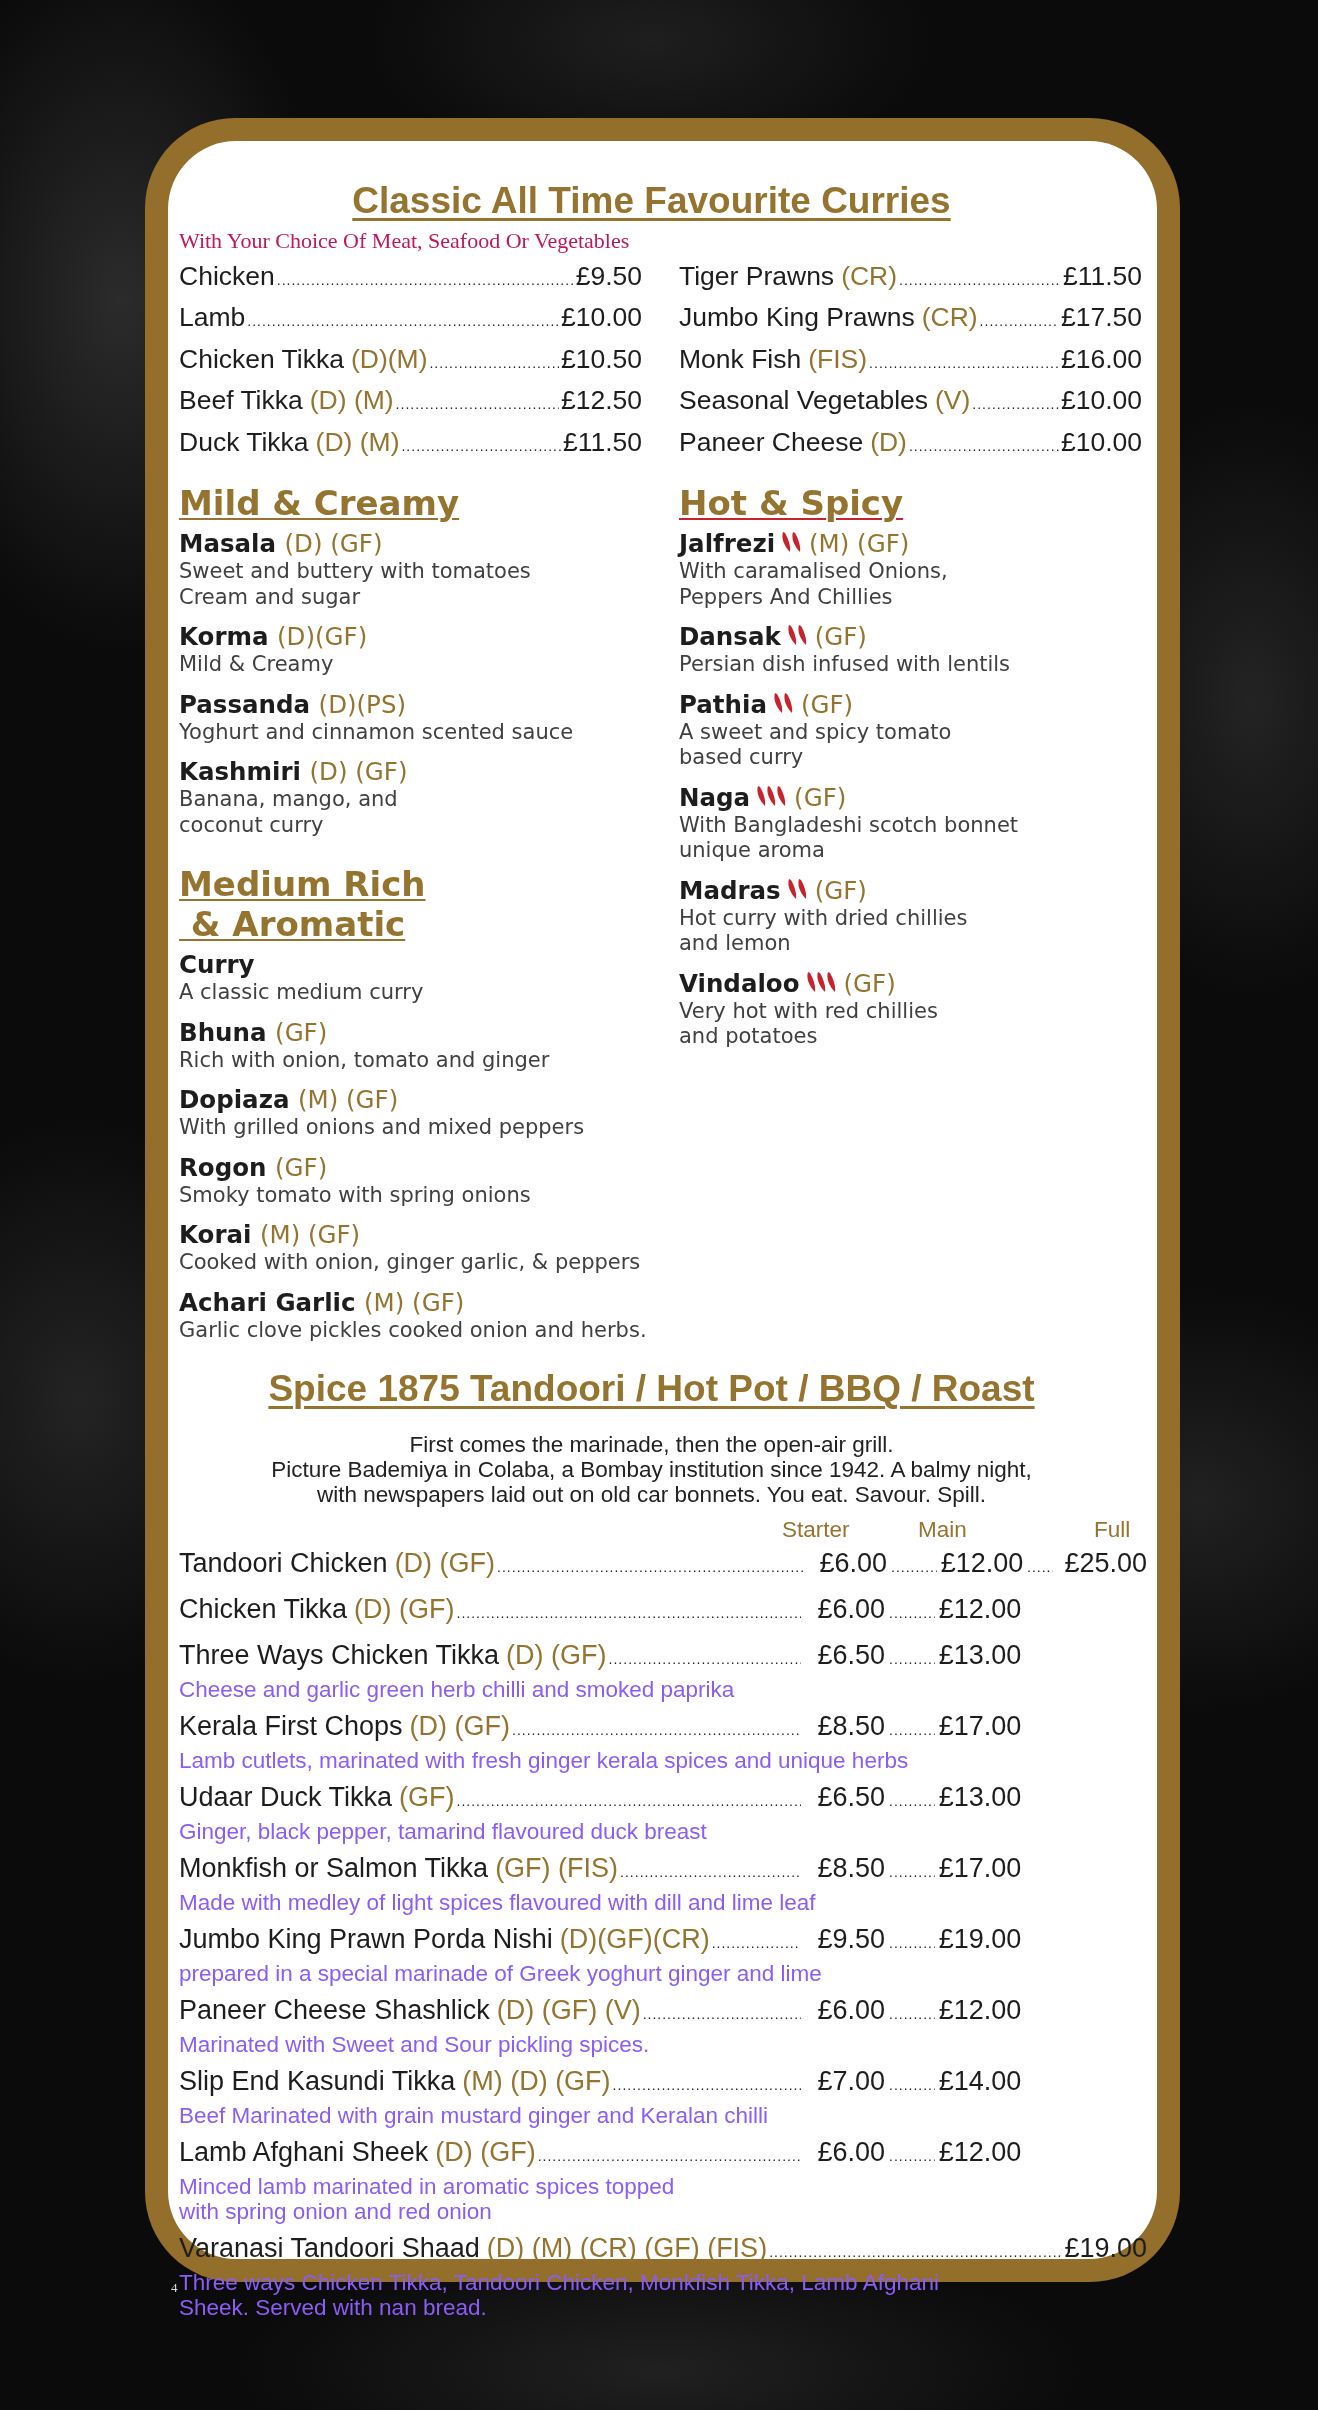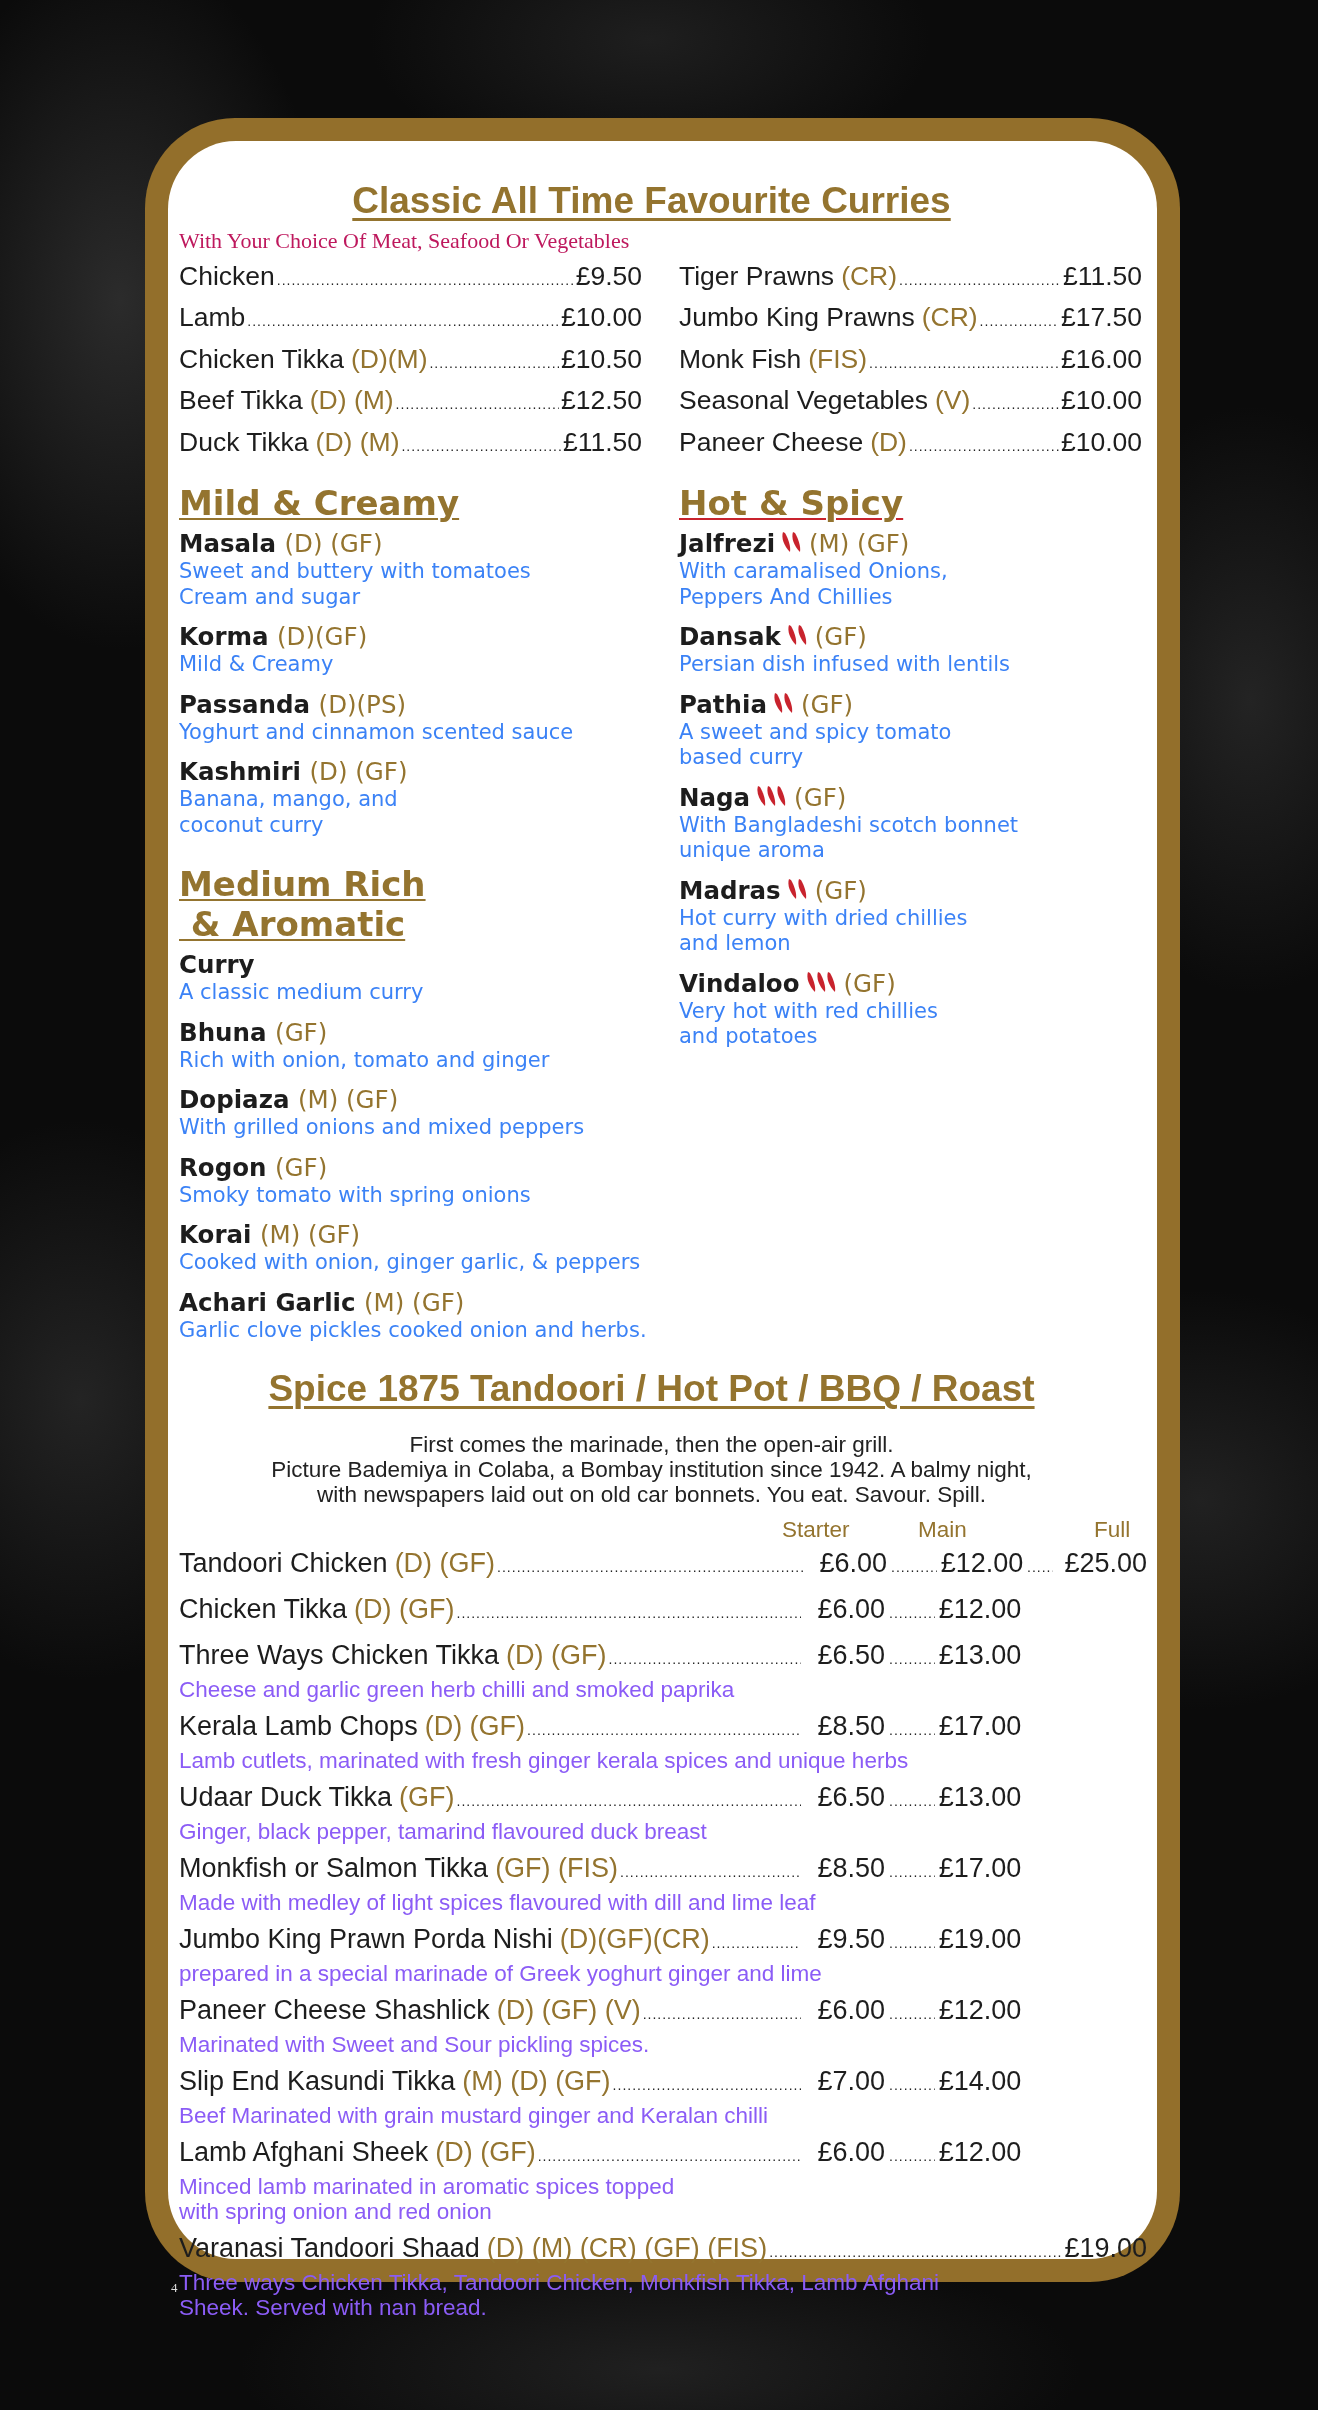--- a/index.html
+++ b/index.html
@@ -103,21 +103,21 @@
     font-weight: 600;
     line-height: 30px;
     color: #1d1d1d;
     white-space: nowrap;
   }
   .dish-name .tag { color: #94742f; font-weight: normal; }
   .dish-desc {
     font-family: "DejaVu Sans", sans-serif;
     font-size: 21px;
     line-height: 25.5px;
-    color: #3b82f6;
+    color: #404040;
     white-space: pre-line;
   }
   .chili {
     display: inline-block;
     vertical-align: -2px;
     margin: 0 4px 0 4px;
   }
   .chili svg { display: block; }
 
   .tandoor { margin-top: 14px; }
@@ -409,21 +409,21 @@
             <span class="dots lead"></span>
             <span class="pr starter">£6.50</span>
             <span class="dots d2"></span>
             <span class="pr main" style="width:86px;">£13.00</span>
             <span class="spacer"></span>
           </div>
         <div class="t-desc">Cheese and garlic green herb chilli and smoked paprika</div>
       </div>
       <div class="t-item">
         <div class="t-row">
-            <span class="nm">Kerala Lamb Chops</span>
+            <span class="nm">Kerala First Chops</span>
             <span class="tag">(D) (GF)</span>
             <span class="dots lead"></span>
             <span class="pr starter">£8.50</span>
             <span class="dots d2"></span>
             <span class="pr main" style="width:86px;">£17.00</span>
             <span class="spacer"></span>
           </div>
         <div class="t-desc">Lamb cutlets, marinated with fresh ginger kerala spices and unique herbs</div>
       </div>
       <div class="t-item">

